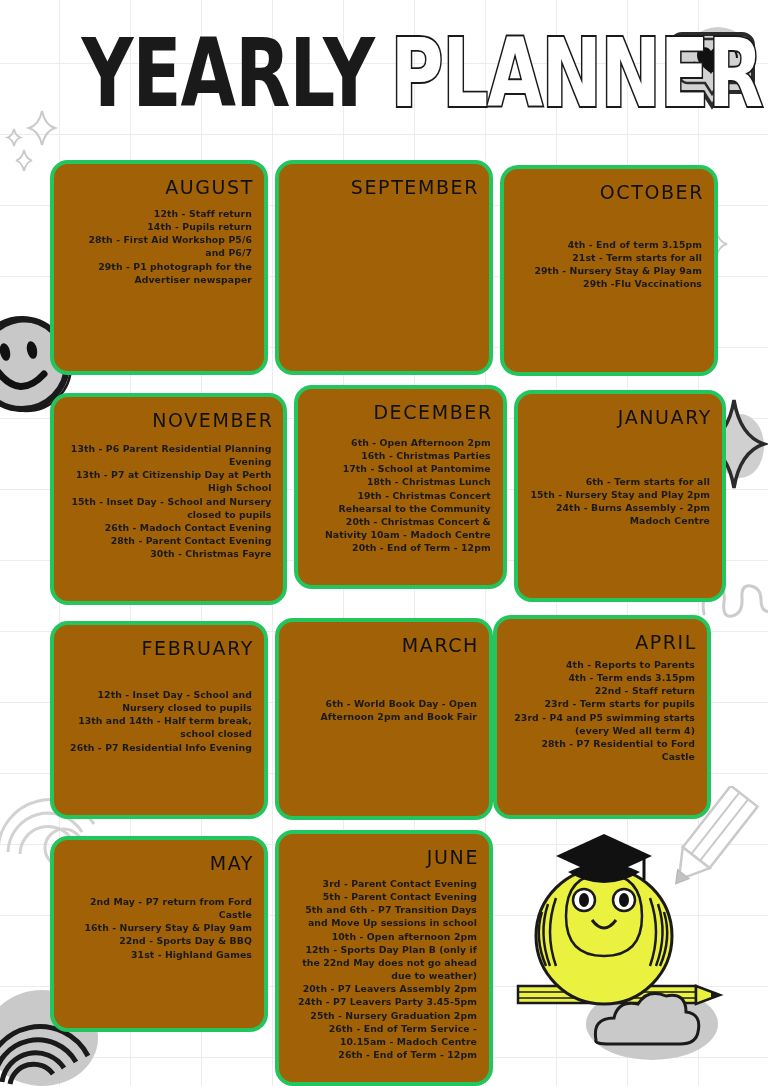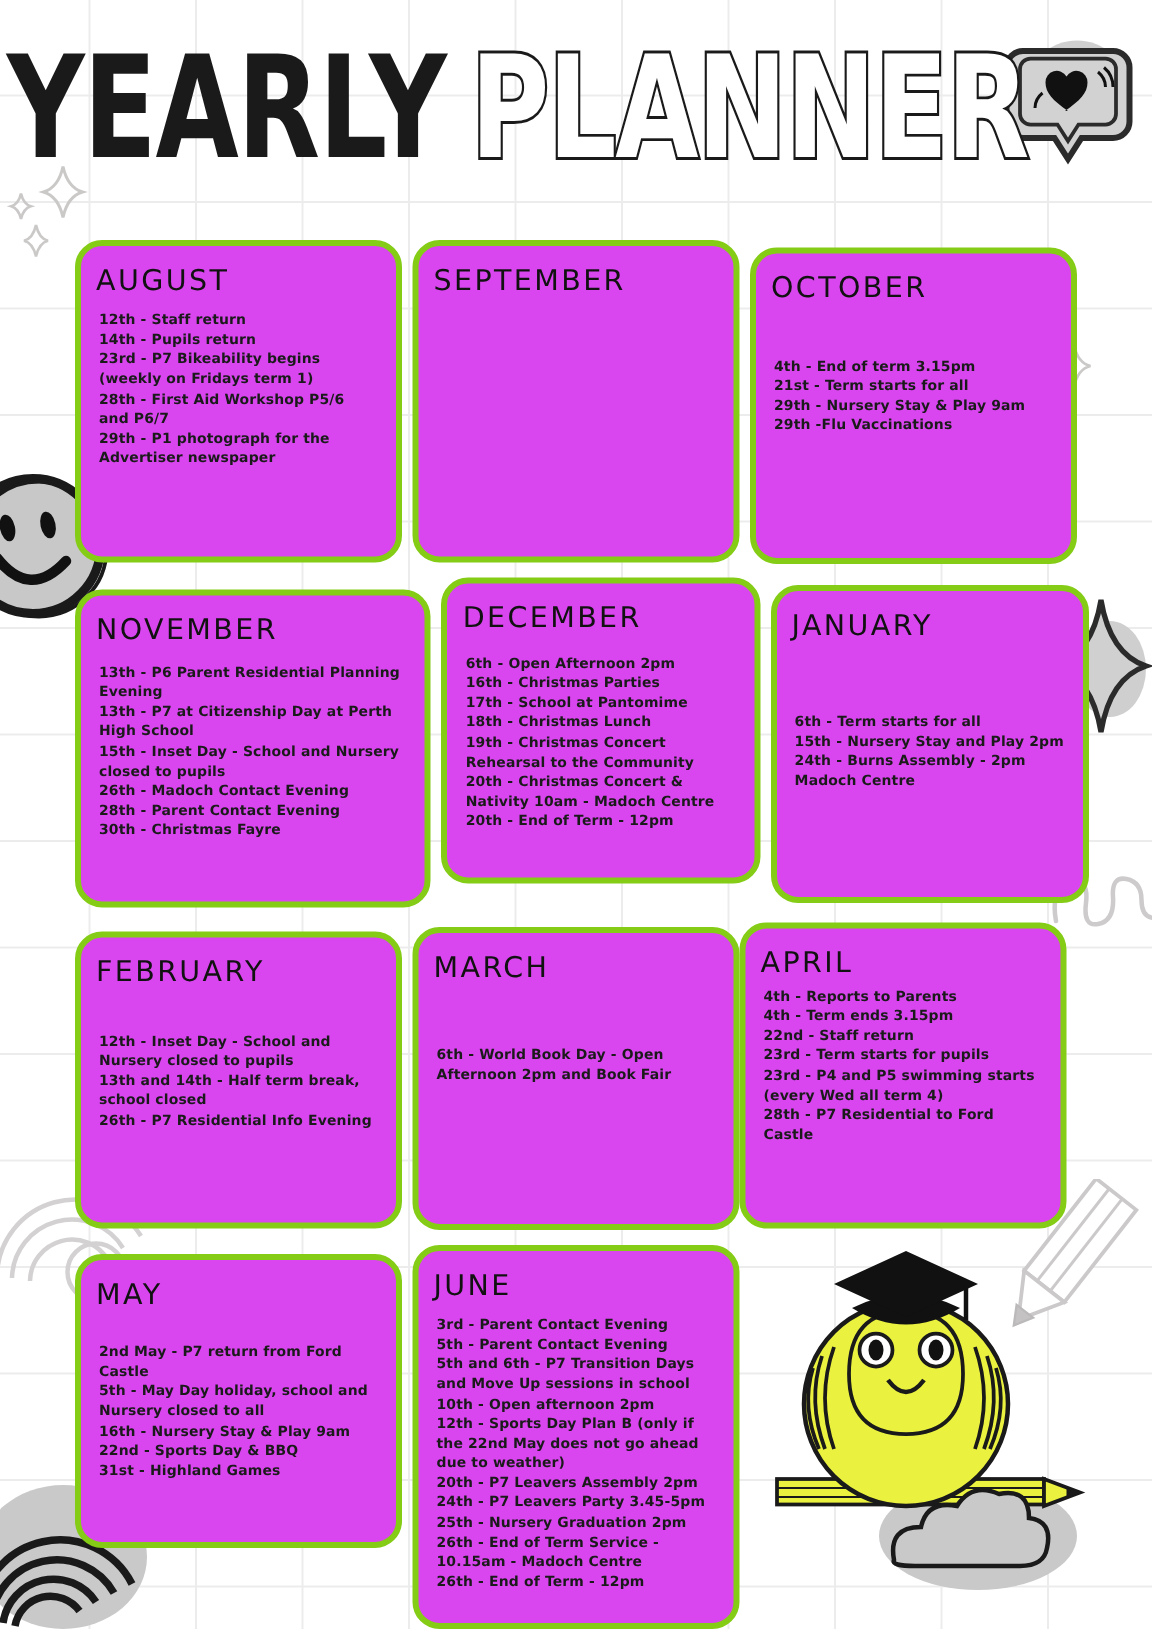--- a/index.html
+++ b/index.html
@@ -48,21 +48,21 @@
   
   #pencil-outline { top: 786px; left: 648px; width: 112px; height: 120px; }
 
   
   #owl { top: 826px; left: 512px; width: 240px; height: 254px; }
 
   
   .title-wrap {
     position: absolute;
     top: 46px; left: 0; width: 768px;
-    text-align: left;
+    text-align: right;
     white-space: nowrap;
   }
   .title-word {
     font-family: "DejaVu Sans", sans-serif;
     font-size: 74px;
     font-weight: 900;
     letter-spacing: -1px;
     display: inline-block;
     line-height: 1;
     transform: scaleY(1.28) scaleX(0.97);
@@ -83,25 +83,25 @@
     width: 676px;
   }
   .row { display: flex; }
   .row-1 { height: 225px; }
   .row-2 { height: 230px; }
   .row-3 { height: 215px; }
   .row-4 { height: 256px; }
 
   .month-card {
     position: relative;
-    background: #d946ef;
-    border: 4px solid #84cc16;
+    background: #a16207;
+    border: 4px solid #22c55e;
     border-radius: 18px;
     padding: 12px 10px 10px;
-    text-align: left;
+    text-align: right;
     overflow: hidden;
   }
   .card-aug     { width: 218px; height: 215px; margin-right: 7px; }
   .card-sep     { width: 218px; height: 215px; margin-right: 7px; }
   .card-oct     { width: 218px; height: 211px; margin-top: 5px; padding-left: 10px; }
 
   .card-nov     { width: 244px; height: 212px; margin-right: 7px; margin-top: 8px; }
   .card-dec     { width: 218px; height: 204px; margin-right: 7px; }
   .card-jan     { width: 218px; height: 212px; margin-top: 5px; }
 
@@ -285,21 +285,20 @@
 </div>
 
 <div class="grid">
 
   <div class="row row-1">
     <div class="month-card card-aug">
       <div class="month-name">AUGUST</div>
       <div class="events">
         <span class="ev">12th - Staff return</span>
         <span class="ev">14th - Pupils return</span>
-        <span class="ev">23rd - P7 Bikeability begins (weekly on Fridays term 1)</span>
         <span class="ev">28th - First Aid Workshop P5/6 and P6/7</span>
         <span class="ev">29th - P1 photograph for the Advertiser newspaper</span>
       </div>
     </div>
 
     <div class="month-card card-sep">
       <div class="month-name">SEPTEMBER</div>
     </div>
 
     <div class="month-card card-oct">
@@ -377,21 +376,20 @@
         <span class="ev">28th - P7 Residential to Ford Castle</span>
       </div>
     </div>
   </div>
 
   <div class="row row-4">
     <div class="month-card card-may">
       <div class="month-name">MAY</div>
       <div class="events">
         <span class="ev">2nd May - P7 return from Ford Castle</span>
-        <span class="ev">5th - May Day holiday, school and Nursery closed to all</span>
         <span class="ev">16th - Nursery Stay &amp; Play 9am</span>
         <span class="ev">22nd - Sports Day &amp; BBQ</span>
         <span class="ev">31st - Highland Games</span>
       </div>
     </div>
 
     <div class="month-card card-jun">
       <div class="month-name">JUNE</div>
       <div class="events">
         <span class="ev">3rd - Parent Contact Evening</span>

